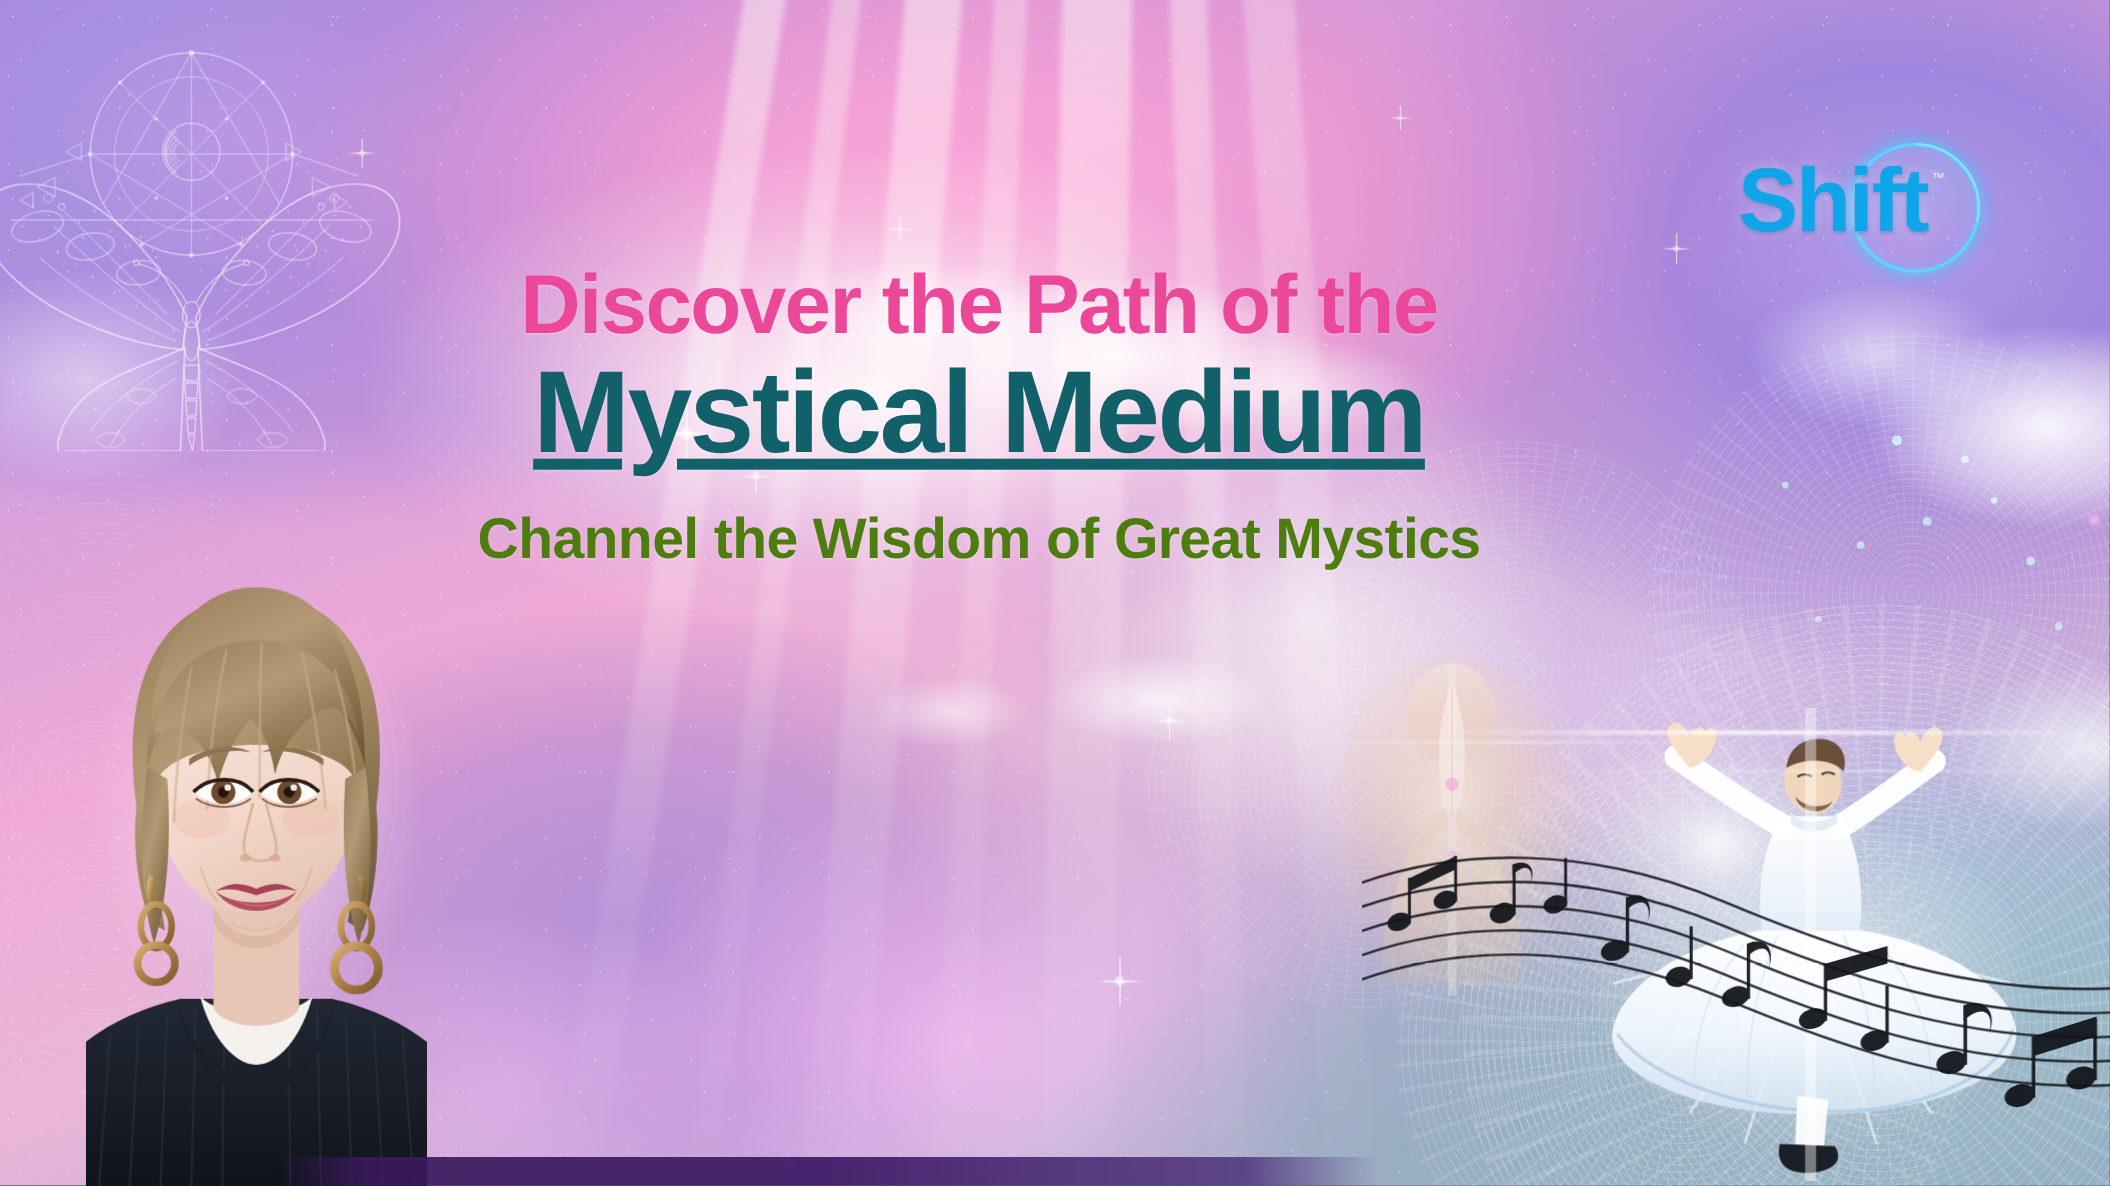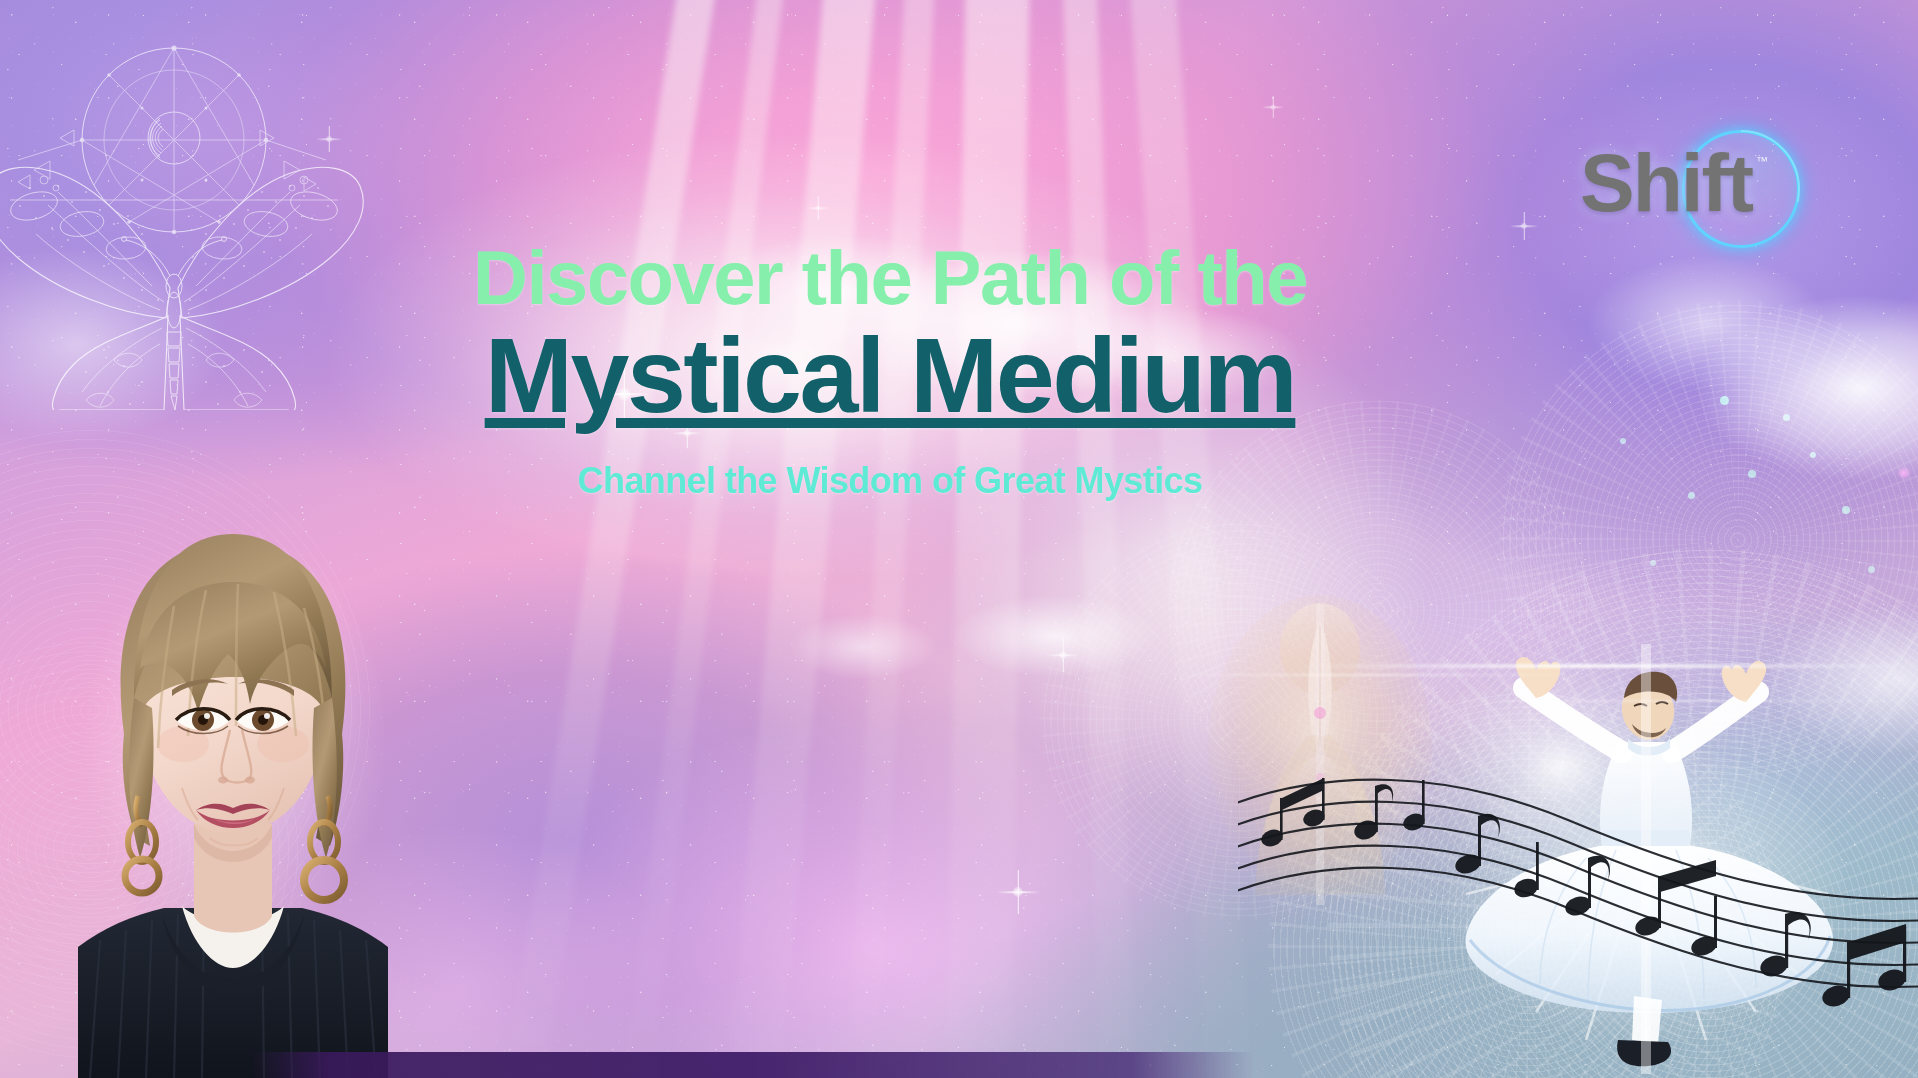--- a/index.html
+++ b/index.html
@@ -223,61 +223,61 @@
     border-radius:50%;
     border:2px solid rgba(160,240,255,0.55);
     clip-path: polygon(50% 0, 100% 0, 100% 62%, 50% 40%);
     filter:blur(0.6px);
   }
   .shift-word {
     position:absolute; left:0; top:14px;
     font-family:"Liberation Sans", sans-serif;
     font-size:82px; font-weight:700;
     letter-spacing:-2px;
-    color:#737373;
+    color:#0ea5e9;
     text-shadow:0 0 14px rgba(200,225,255,0.55), 0 2px 4px rgba(60,20,100,0.35);
     line-height:1;
   }
   .shift-tm {
     position:absolute; left:176px; top:26px;
     font-size:12px; color:rgba(255,255,255,0.85);
     letter-spacing:0;
   }
 
   
   .copy {
     position:absolute; left:330px; top:240px; width:1120px;
     text-align:center;
   }
   .headline-1 {
     font-family:"Liberation Sans", sans-serif;
     font-size:76px; font-weight:700;
     letter-spacing:-1.5px;
-    color:#86efac;
+    color:#ec4899;
     line-height:1.0;
     text-shadow:0 1px 2px rgba(255,255,255,0.35);
     white-space:nowrap;
   }
   .headline-2 {
     font-family:"Liberation Sans", sans-serif;
     font-size:106px; font-weight:700;
     letter-spacing:-2.5px;
     color:#12606a;
     line-height:1.08;
     margin-top:2px;
     text-shadow:0 1px 3px rgba(255,255,255,0.3);
     white-space:nowrap;
     text-decoration:underline;
   }
   .subhead {
     margin-top:26px;
     font-family:"Liberation Sans", sans-serif;
-    font-size:36px; font-weight:700;
+    font-size:52px; font-weight:700;
     letter-spacing:-0.6px;
-    color:#5eead4;
+    color:#4d7c0f;
     line-height:1.26;
     text-shadow:0 1px 2px rgba(255,255,255,0.35);
   }
   .subhead-line { white-space:nowrap; }
 </style>
 </head>
 <body>
 
 <div id="banner">
 

